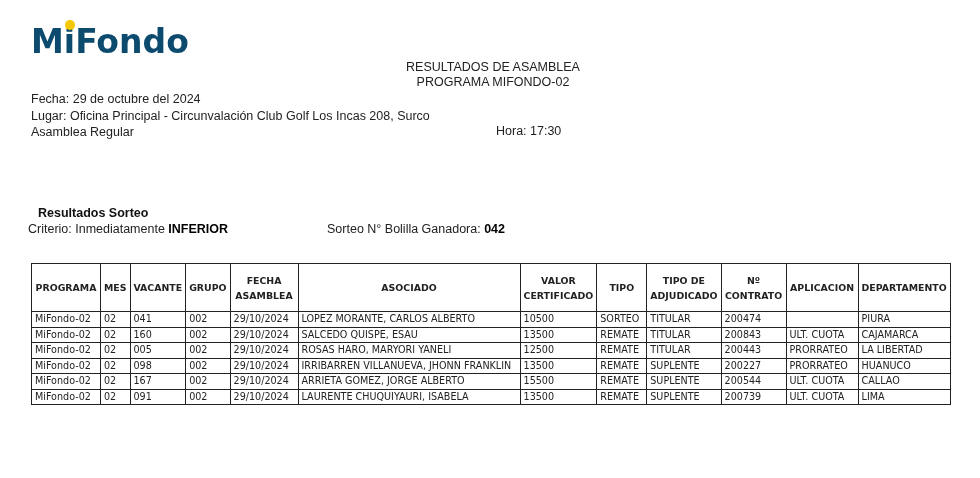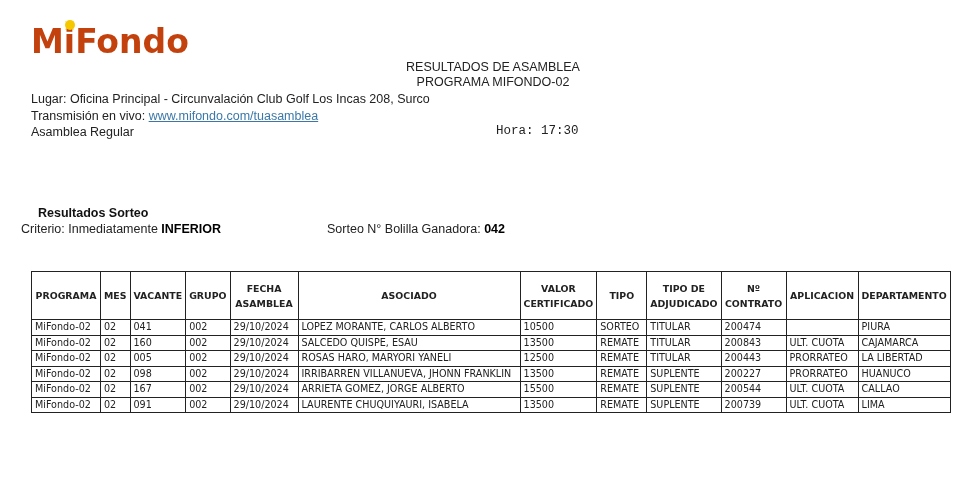--- a/index.html
+++ b/index.html
@@ -1,55 +1,55 @@
 <!DOCTYPE html>
 <html><head>
 <meta charset="utf-8">
 <style>
   html, body { margin: 0; padding: 0; background: #ffffff; }
   body { width: 980px; height: 478px; position: relative; overflow: hidden;
          font-family: "Liberation Sans", sans-serif; color: #111; }
   .logo { position: absolute; left: 31px; top: 24px; font-family: "DejaVu Sans", sans-serif;
-          font-weight: 900; font-size: 33px; letter-spacing: 0px; color: #c2410c; line-height: 36px; }
+          font-weight: 900; font-size: 33px; letter-spacing: 0px; color: #0c4a6e; line-height: 36px; }
   .logo .i-wrap { position: relative; display: inline-block; }
   .logo .star { position: absolute; left: 50%; top: -4px; width: 10px; height: 10px; margin-left: -5px;
                 background: #f5c800; border-radius: 50%; }
   .logo .star::before { content: ""; position: absolute; left: -1.5px; top: -1.5px; width: 13px; height: 13px;
                         background: #f5c800; transform: rotate(45deg); clip-path: polygon(50% 0,60% 40%,100% 50%,60% 60%,50% 100%,40% 60%,0 50%,40% 40%); }
   .title { position: absolute; left: 0; width: 986px; top: 60px; text-align: center;
            font-size: 12.5px; line-height: 15px; color: #222; }
   .info { position: absolute; left: 31px; top: 91px; font-size: 12.5px; line-height: 16.5px; color: #222; }
   .info .row { white-space: nowrap; }
-  .hora { position: absolute; left: 496px; top: 124px; font-size: 12.5px; color: #222; font-family: Liberation Mono, monospace; }
+  .hora { position: absolute; left: 496px; top: 124px; font-size: 12.5px; color: #222; }
   .link { color: #3b78a8; text-decoration: underline; }
   .res-title { position: absolute; left: 31px; top: 206px; font-size: 12.5px; font-weight: bold; color: #111; padding-left: 7px; }
-  .criterio { position: absolute; left: 21px; top: 222px; font-size: 12.5px; color: #222; }
+  .criterio { position: absolute; left: 28px; top: 222px; font-size: 12.5px; color: #222; }
   .sorteo { position: absolute; left: 327px; top: 222px; font-size: 12.5px; color: #222; }
   b { font-weight: bold; color: #000; }
   table { position: absolute; left: 31px; top: 263px; border-collapse: collapse;
-          font-family: "DejaVu Sans", sans-serif; font-size: 9.6px; color: #222; margin-top: 8px; }
+          font-family: "DejaVu Sans", sans-serif; font-size: 9.6px; color: #222; }
   th, td { border: 1px solid #222; padding: 0 3px; white-space: nowrap; }
   th { height: 47px; font-weight: bold; text-align: center; line-height: 15px; font-size: 9.4px; }
   td { height: 14.5px; line-height: 14px; }
   td.c { text-align: left; }
   td.l { text-align: left; }
 </style>
 </head>
 <body>
 
 <div class="logo"><span>M</span><span class="i-wrap"><span class="star"></span><span>i</span></span><span>Fondo</span></div>
 
 <div class="title">
   <div>RESULTADOS DE ASAMBLEA</div>
   <div>PROGRAMA MIFONDO-02</div>
 </div>
 
 <div class="info">
+  <div class="row">Fecha: 29 de octubre del 2024</div>
   <div class="row">Lugar: Oficina Principal - Circunvalación Club Golf Los Incas 208, Surco</div>
-  <div class="row"><span>Transmisión en vivo: </span><a class="link">www.mifondo.com/tuasamblea</a></div>
   <div class="row">Asamblea Regular</div>
 </div>
 <div class="hora">Hora: 17:30</div>
 
 <div class="res-title">Resultados Sorteo</div>
 <div class="criterio"><span>Criterio: Inmediatamente </span><b>INFERIOR</b></div>
 <div class="sorteo"><span>Sorteo N° Bolilla Ganadora: </span><b>042</b></div>
 
 <table>
   <colgroup>

